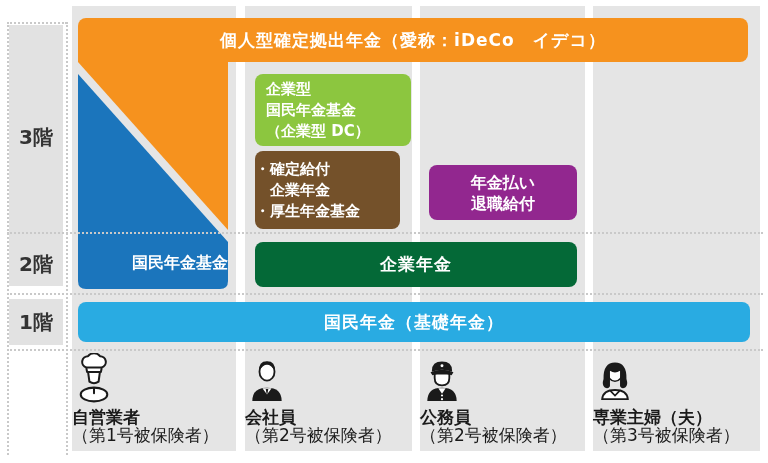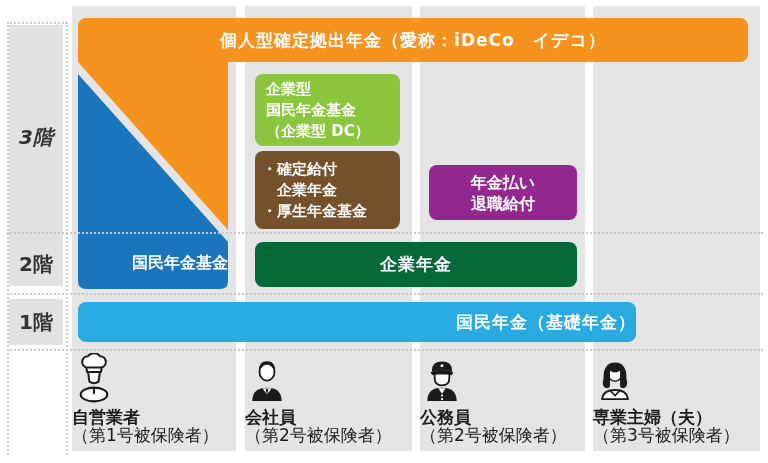--- a/index.html
+++ b/index.html
@@ -17,43 +17,43 @@
   .hdash{position:absolute;left:7px;width:756px;height:0;border-top:2px dotted var(--dash,#c9c9c9);z-index:6;}
   .vdash{position:absolute;top:22px;height:433px;width:0;border-left:2px dotted var(--dash,#c9c9c9);z-index:6;}
   #hdash-top{left:7px;width:60px;top:22px;}
   #hdash-1{top:232px;} #hdash-2{top:293px;} #hdash-3{top:349px;}
   #vdash-1{left:7px;} #vdash-2{left:66px;}
 
   
   .floor{position:absolute;left:9px;width:54px;background:var(--label_bg,#e2e2e2);
          display:flex;align-items:center;justify-content:center;
          font-size:20px;font-weight:bold;color:var(--label_text,#333);z-index:2;}
-  #floor-3{top:25px;height:225px;font-style:italic;}
+  #floor-3{top:25px;height:225px;}
   #floor-2{top:242px;height:44px;}
   #floor-1{top:299px;height:46px;}
 
   .box{position:absolute;color:#fff;font-weight:bold;z-index:3;box-sizing:border-box;}
   .center{display:flex;align-items:center;justify-content:center;text-align:center;}
   .lines{display:flex;flex-direction:column;justify-content:center;}
 
   #ideco-bar{left:78px;top:18px;width:670px;height:44px;background:var(--orange,#f6921e);
              border-radius:8px 8px 8px 0;font-size:17px;letter-spacing:1px;}
   #diagonal-shape{position:absolute;left:78px;top:62px;width:150px;height:227px;z-index:2;}
   #kokumin-kikin-label{left:78px;top:238px;width:150px;height:50px;font-size:16px;z-index:3;background:transparent;justify-content:flex-end;}
 
-  #corporate-dc-box{left:255px;top:74px;width:145px;height:72px;background:var(--green,#8cc63f);
+  #corporate-dc-box{left:255px;top:74px;width:156px;height:72px;background:var(--green,#8cc63f);
                     border-radius:8px;font-size:15px;line-height:21px;padding-left:11px;}
   #db-box{left:255px;top:151px;width:145px;height:78px;background:var(--brown,#74512a);
-          border-radius:8px;font-size:15px;line-height:21px;padding-left:7px;}
+          border-radius:8px;font-size:15px;line-height:21px;}
   #retirement-box{left:429px;top:165px;width:148px;height:55px;background:var(--purple,#92278f);
                   border-radius:8px;font-size:16px;line-height:21px;}
   #kosei-bar{left:255px;top:242px;width:322px;height:45px;background:var(--dark_green,#046937);
              border-radius:8px;font-size:17px;letter-spacing:1px;}
-  #kiso-bar{left:78px;top:302px;width:558px;height:40px;background:var(--light_blue,#29abe2);
-            border-radius:8px;font-size:17px;letter-spacing:1px;justify-content:flex-end;}
+  #kiso-bar{left:78px;top:302px;width:672px;height:40px;background:var(--light_blue,#29abe2);
+            border-radius:8px;font-size:17px;letter-spacing:1px;}
 
   
   .person{position:absolute;top:353px;height:98px;display:flex;flex-direction:column;
           justify-content:flex-start;z-index:2;}
   #person-1{left:72px;width:164px;}
   #person-2{left:245px;width:167px;}
   #person-3{left:420px;width:165px;}
   #person-4{left:593px;width:167px;}
   .person .pic{height:50px;display:flex;align-items:flex-end;}
   .person .pname{font-size:17px;font-weight:bold;color:var(--person_text,#1a1a1a);margin-top:4px;line-height:20px;}

